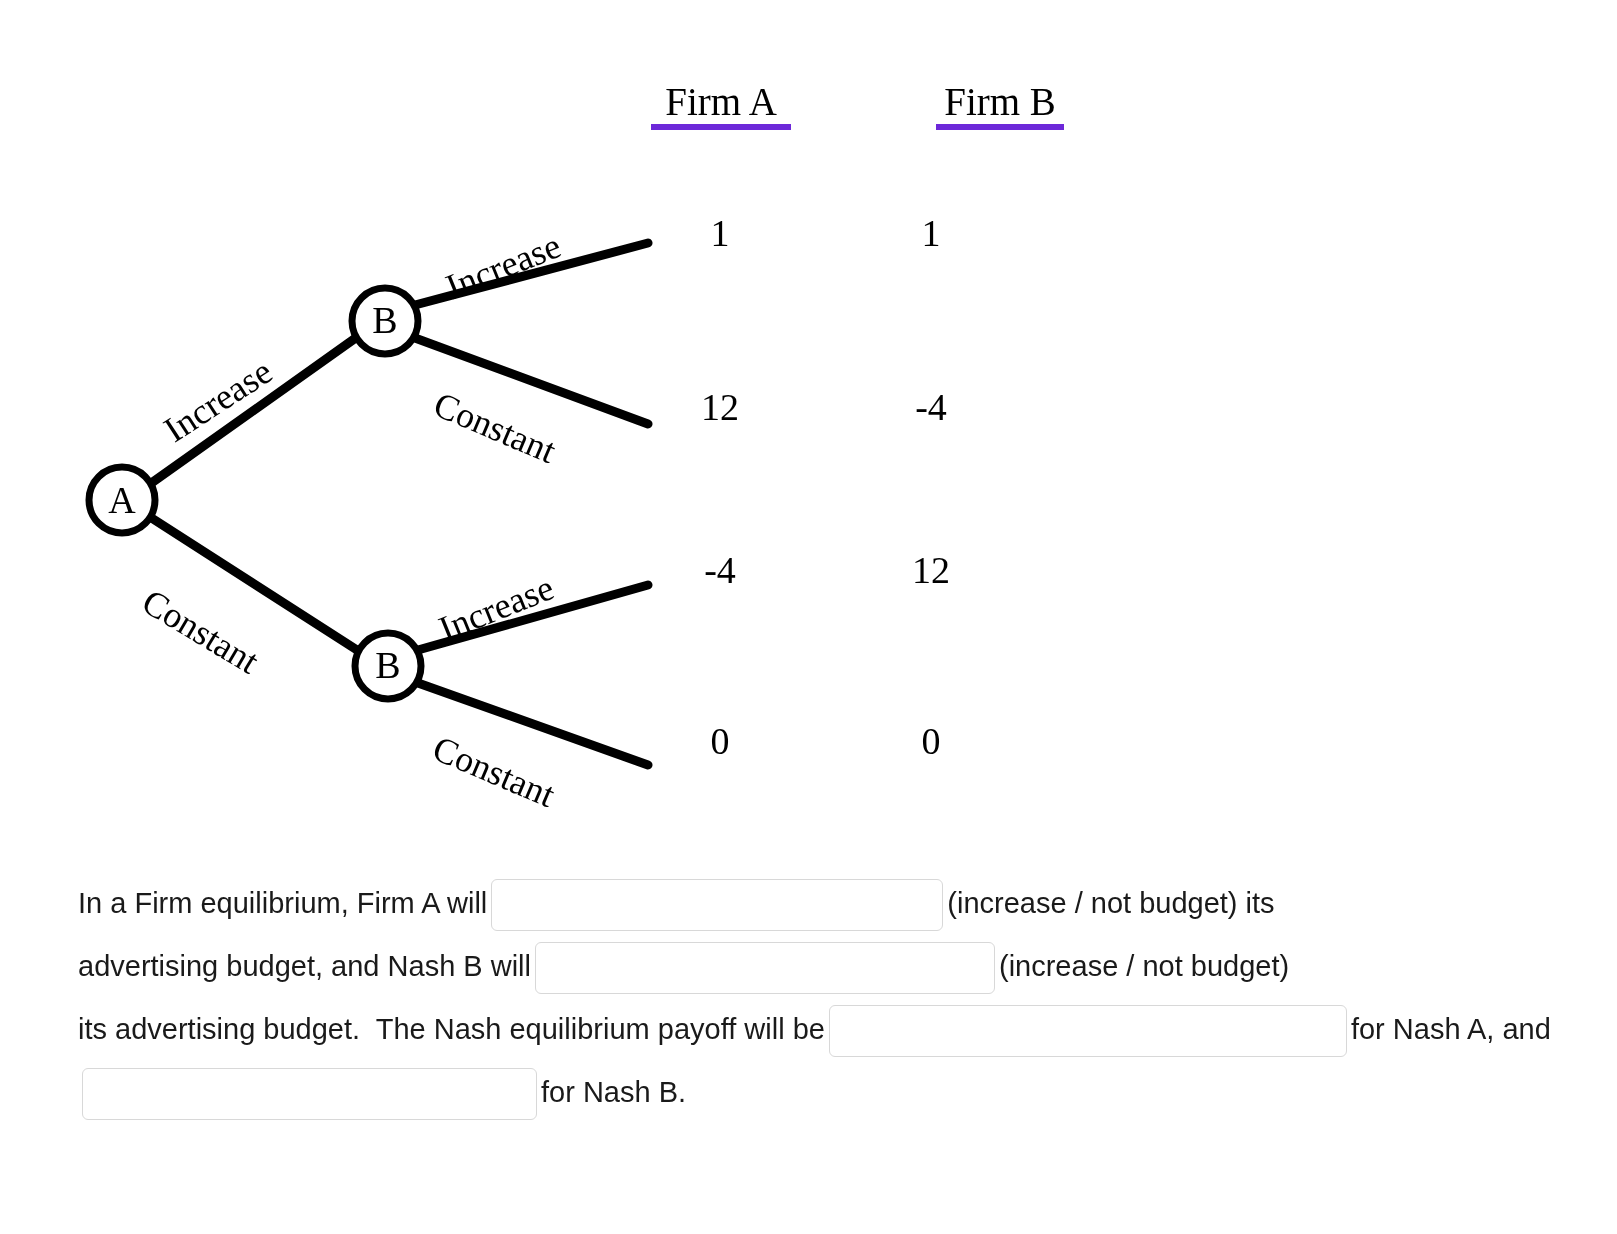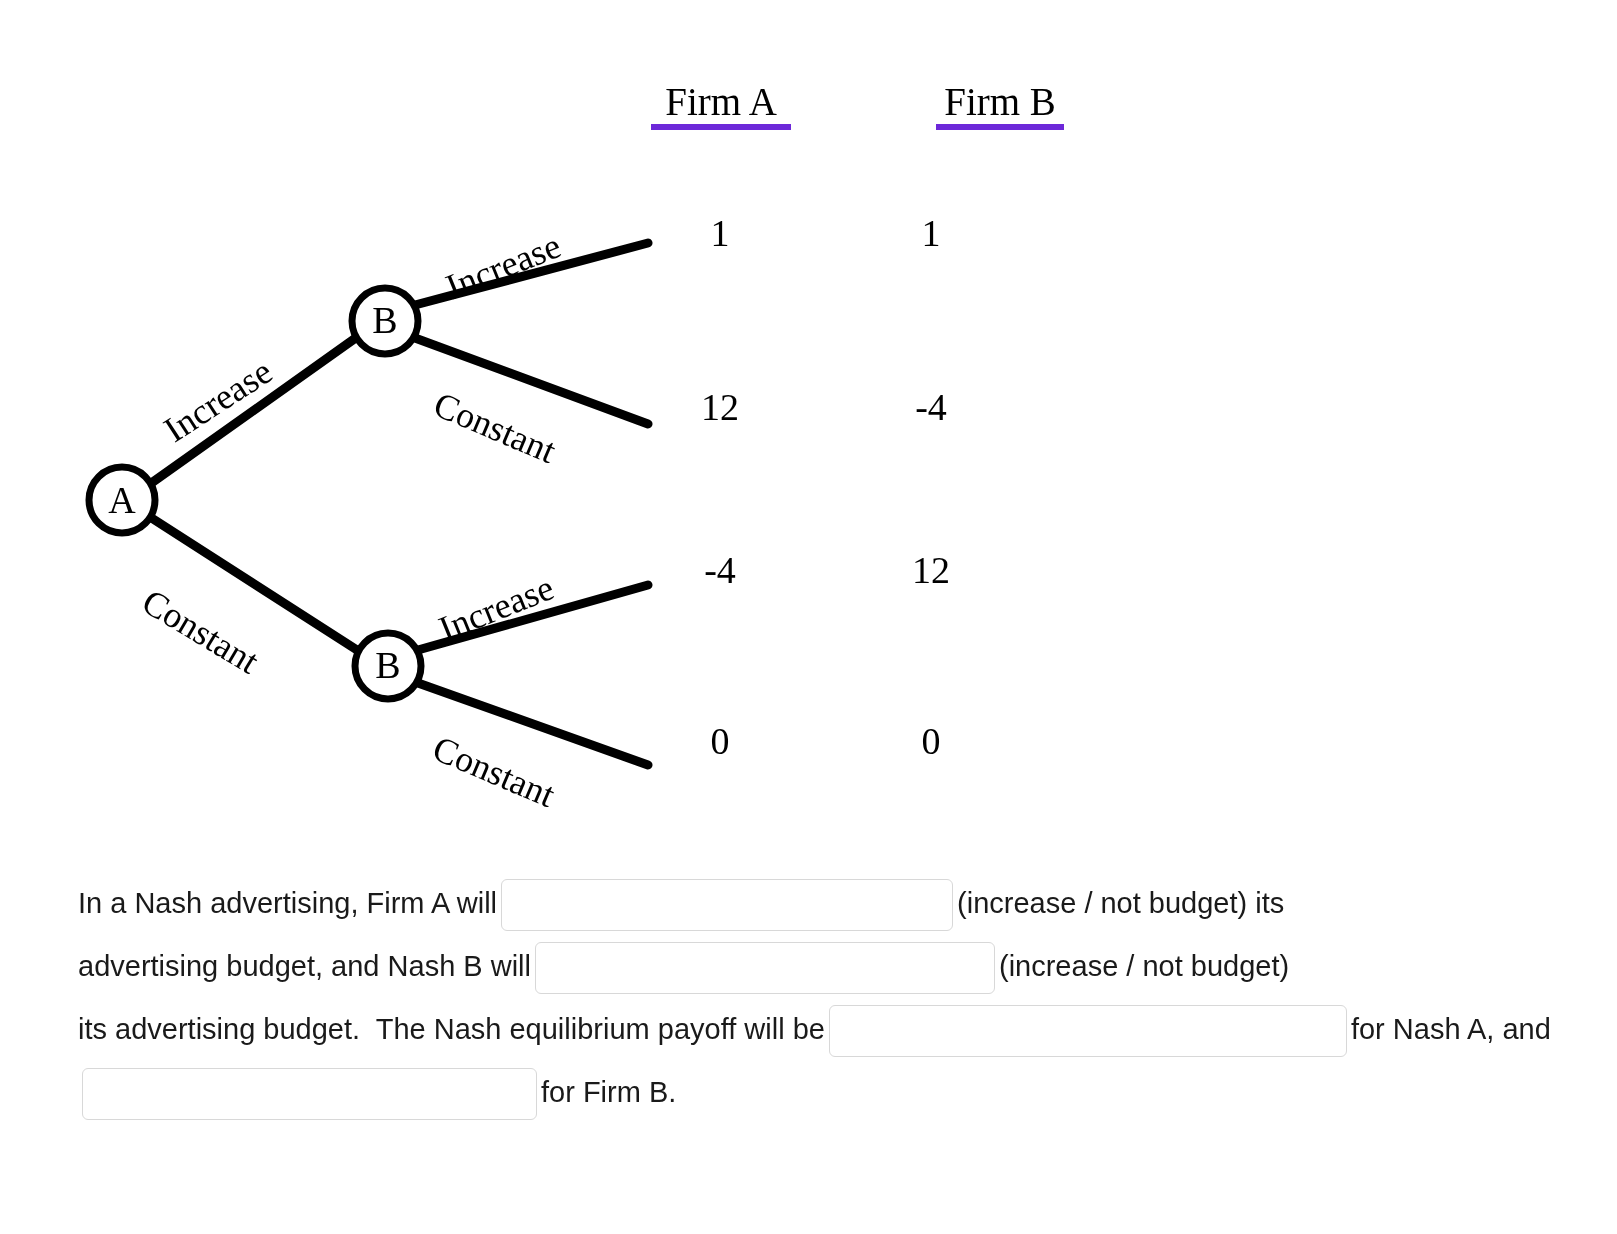--- a/index.html
+++ b/index.html
@@ -167,16 +167,16 @@
   <div class="payoff col-a row-3">-4</div>
   <div class="payoff col-a row-4">0</div>
 
   <div class="payoff col-b row-1">1</div>
   <div class="payoff col-b row-2">-4</div>
   <div class="payoff col-b row-3">12</div>
   <div class="payoff col-b row-4">0</div>
 </div>
 
 <div id="question">
-  <span class="seg">In a Nash advertising, Firm A will</span><input class="blank" id="blank-firm-a-action" type="text" placeholder="" style=""><span class="seg">(increase / not budget) its</span>
+  <span class="seg">In a Firm equilibrium, Firm A will</span><input class="blank" id="blank-firm-a-action" type="text" placeholder="" style=""><span class="seg">(increase / not budget) its</span>
   <span class="seg">advertising budget, and Nash B will</span><input class="blank" id="blank-firm-b-action" type="text" placeholder="" style=""><span class="seg">(increase / not budget)</span>
-  <span class="seg">its advertising budget.  The Nash equilibrium payoff will be</span><input class="blank" id="blank-payoff-a" type="text" placeholder="" style=""><span class="seg">for Nash A, and</span><input class="blank" id="blank-payoff-b" type="text" placeholder="" style=""><span class="seg">for Firm B.</span>
+  <span class="seg">its advertising budget.  The Nash equilibrium payoff will be</span><input class="blank" id="blank-payoff-a" type="text" placeholder="" style=""><span class="seg">for Nash A, and</span><input class="blank" id="blank-payoff-b" type="text" placeholder="" style=""><span class="seg">for Nash B.</span>
 </div>
 
 </body></html>

